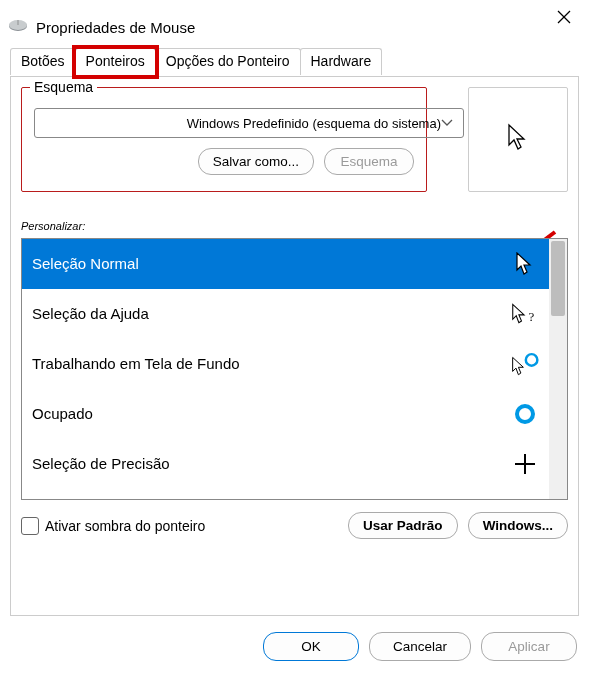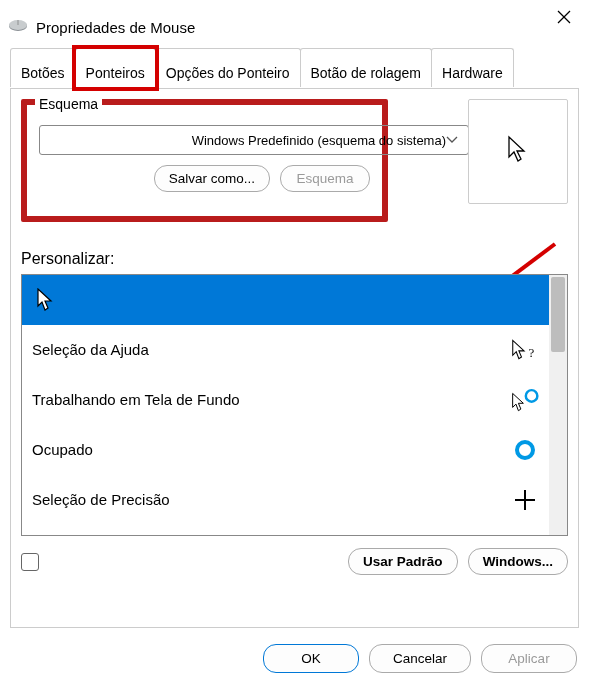--- a/index.html
+++ b/index.html
@@ -25,21 +25,21 @@
       width: 30px;
       text-align: center;
       cursor: pointer;
     }
     .tabs {
       display: flex;
       padding: 14px 10px 0 10px;
       border-bottom: 1px solid transparent;
     }
     .tab {
-      padding: 16px 10px 6px 10px;
+      padding: 4px 10px 6px 10px;
       border: 1px solid #ccc;
       border-bottom: none;
       background: #fff;
       border-top-left-radius: 3px;
       border-top-right-radius: 3px;
       margin-right: -1px;
       font-size: 14px;
       cursor: pointer;
       position: relative;
     }
@@ -54,25 +54,25 @@
       pointer-events: none;
     }
     .content {
       border: 1px solid #ccc;
       margin: 0 10px;
       padding: 10px 10px 14px 10px;
       position: relative;
       height: 540px;
     }
     .groupbox {
-      border: 6px solid #b91c1c;
+      border: 1px solid #b91c1c;
       border-radius: 2px;
-      padding: 20px 12px 24px 12px;
-      position: relative;
-      width: 367px;
+      padding: 20px 12px 16px 12px;
+      position: relative;
+      width: 406px;
     }
     .group-label {
       position: absolute;
       top: -9px;
       left: 8px;
       background: #fff;
       padding: 0 4px;
       font-size: 14px;
     }
     .select-wrap {
@@ -110,22 +110,23 @@
       width: 100px;
       height: 105px;
       border: 1px solid #ccc;
       border-radius: 2px;
       display: flex;
       align-items: center;
       justify-content: center;
     }
     .label-personalize {
       margin-top: 28px;
-      font-size: 16px;
+      font-size: 11px;
       margin-bottom: 6px;
+      font-style: italic;
     }
     .listbox {
       border: 1px solid #888;
       height: 262px;
       display: flex;
       position: relative;
     }
     .list-items {
       flex: 1;
       overflow: hidden;
@@ -219,21 +220,20 @@
   </div>
 </div>
 
 <div class="tabs">
   <div class="tab">Botões</div>
   <div class="tab active">
     <span>Ponteiros</span>
     <div class="tab-highlight"></div>
   </div>
   <div class="tab">Opções do Ponteiro</div>
-  <div class="tab">Botão de rolagem</div>
   <div class="tab">Hardware</div>
 </div>
 
 <div class="content">
 
   <div class="groupbox">
     <div class="group-label">Esquema</div>
     <div class="select-wrap">
       <span>Windows Predefinido (esquema do sistema)</span>
       <span class="chev">
@@ -259,20 +259,21 @@
   <svg class="arrow-annotation" width="80" height="60" viewBox="0 0 80 60">
     <line x1="75" y1="5" x2="15" y2="50" stroke="#d40000" stroke-width="4"></line>
     <polygon points="4,58 24,49 15,40" fill="#d40000"></polygon>
   </svg>
 
   <div class="label-personalize">Personalizar:</div>
 
   <div class="listbox">
     <div class="list-items">
       <div class="list-item selected">
+        <span>Seleção Normal</span>
         <span class="cursor-icon">
           <svg width="20" height="24" viewBox="0 0 20 24">
               <path d="M2 1 L2 18 L6 14 L9 22 L12 20 L9 13 L15 13 Z" fill="#fff" stroke="#000" stroke-width="1.2"></path>
             </svg>
         </span>
       </div>
       <div class="list-item">
         <span>Seleção da Ajuda</span>
         <span class="cursor-icon">
           <svg width="32" height="24" viewBox="0 0 32 24">
@@ -309,20 +310,21 @@
       </div>
     </div>
     <div class="scrollbar">
       <div class="scroll-thumb"></div>
     </div>
   </div>
 
   <div class="bottom-row">
     <div class="checkbox-wrap">
       <div class="checkbox"></div>
+      <span>Ativar sombra do ponteiro</span>
     </div>
     <div style="display:flex; gap:10px;font-weight:bold;">
       <div class="btn">Usar Padrão</div>
       <div class="btn">Windows...</div>
     </div>
   </div>
 
 </div>
 
 <div class="footer">

